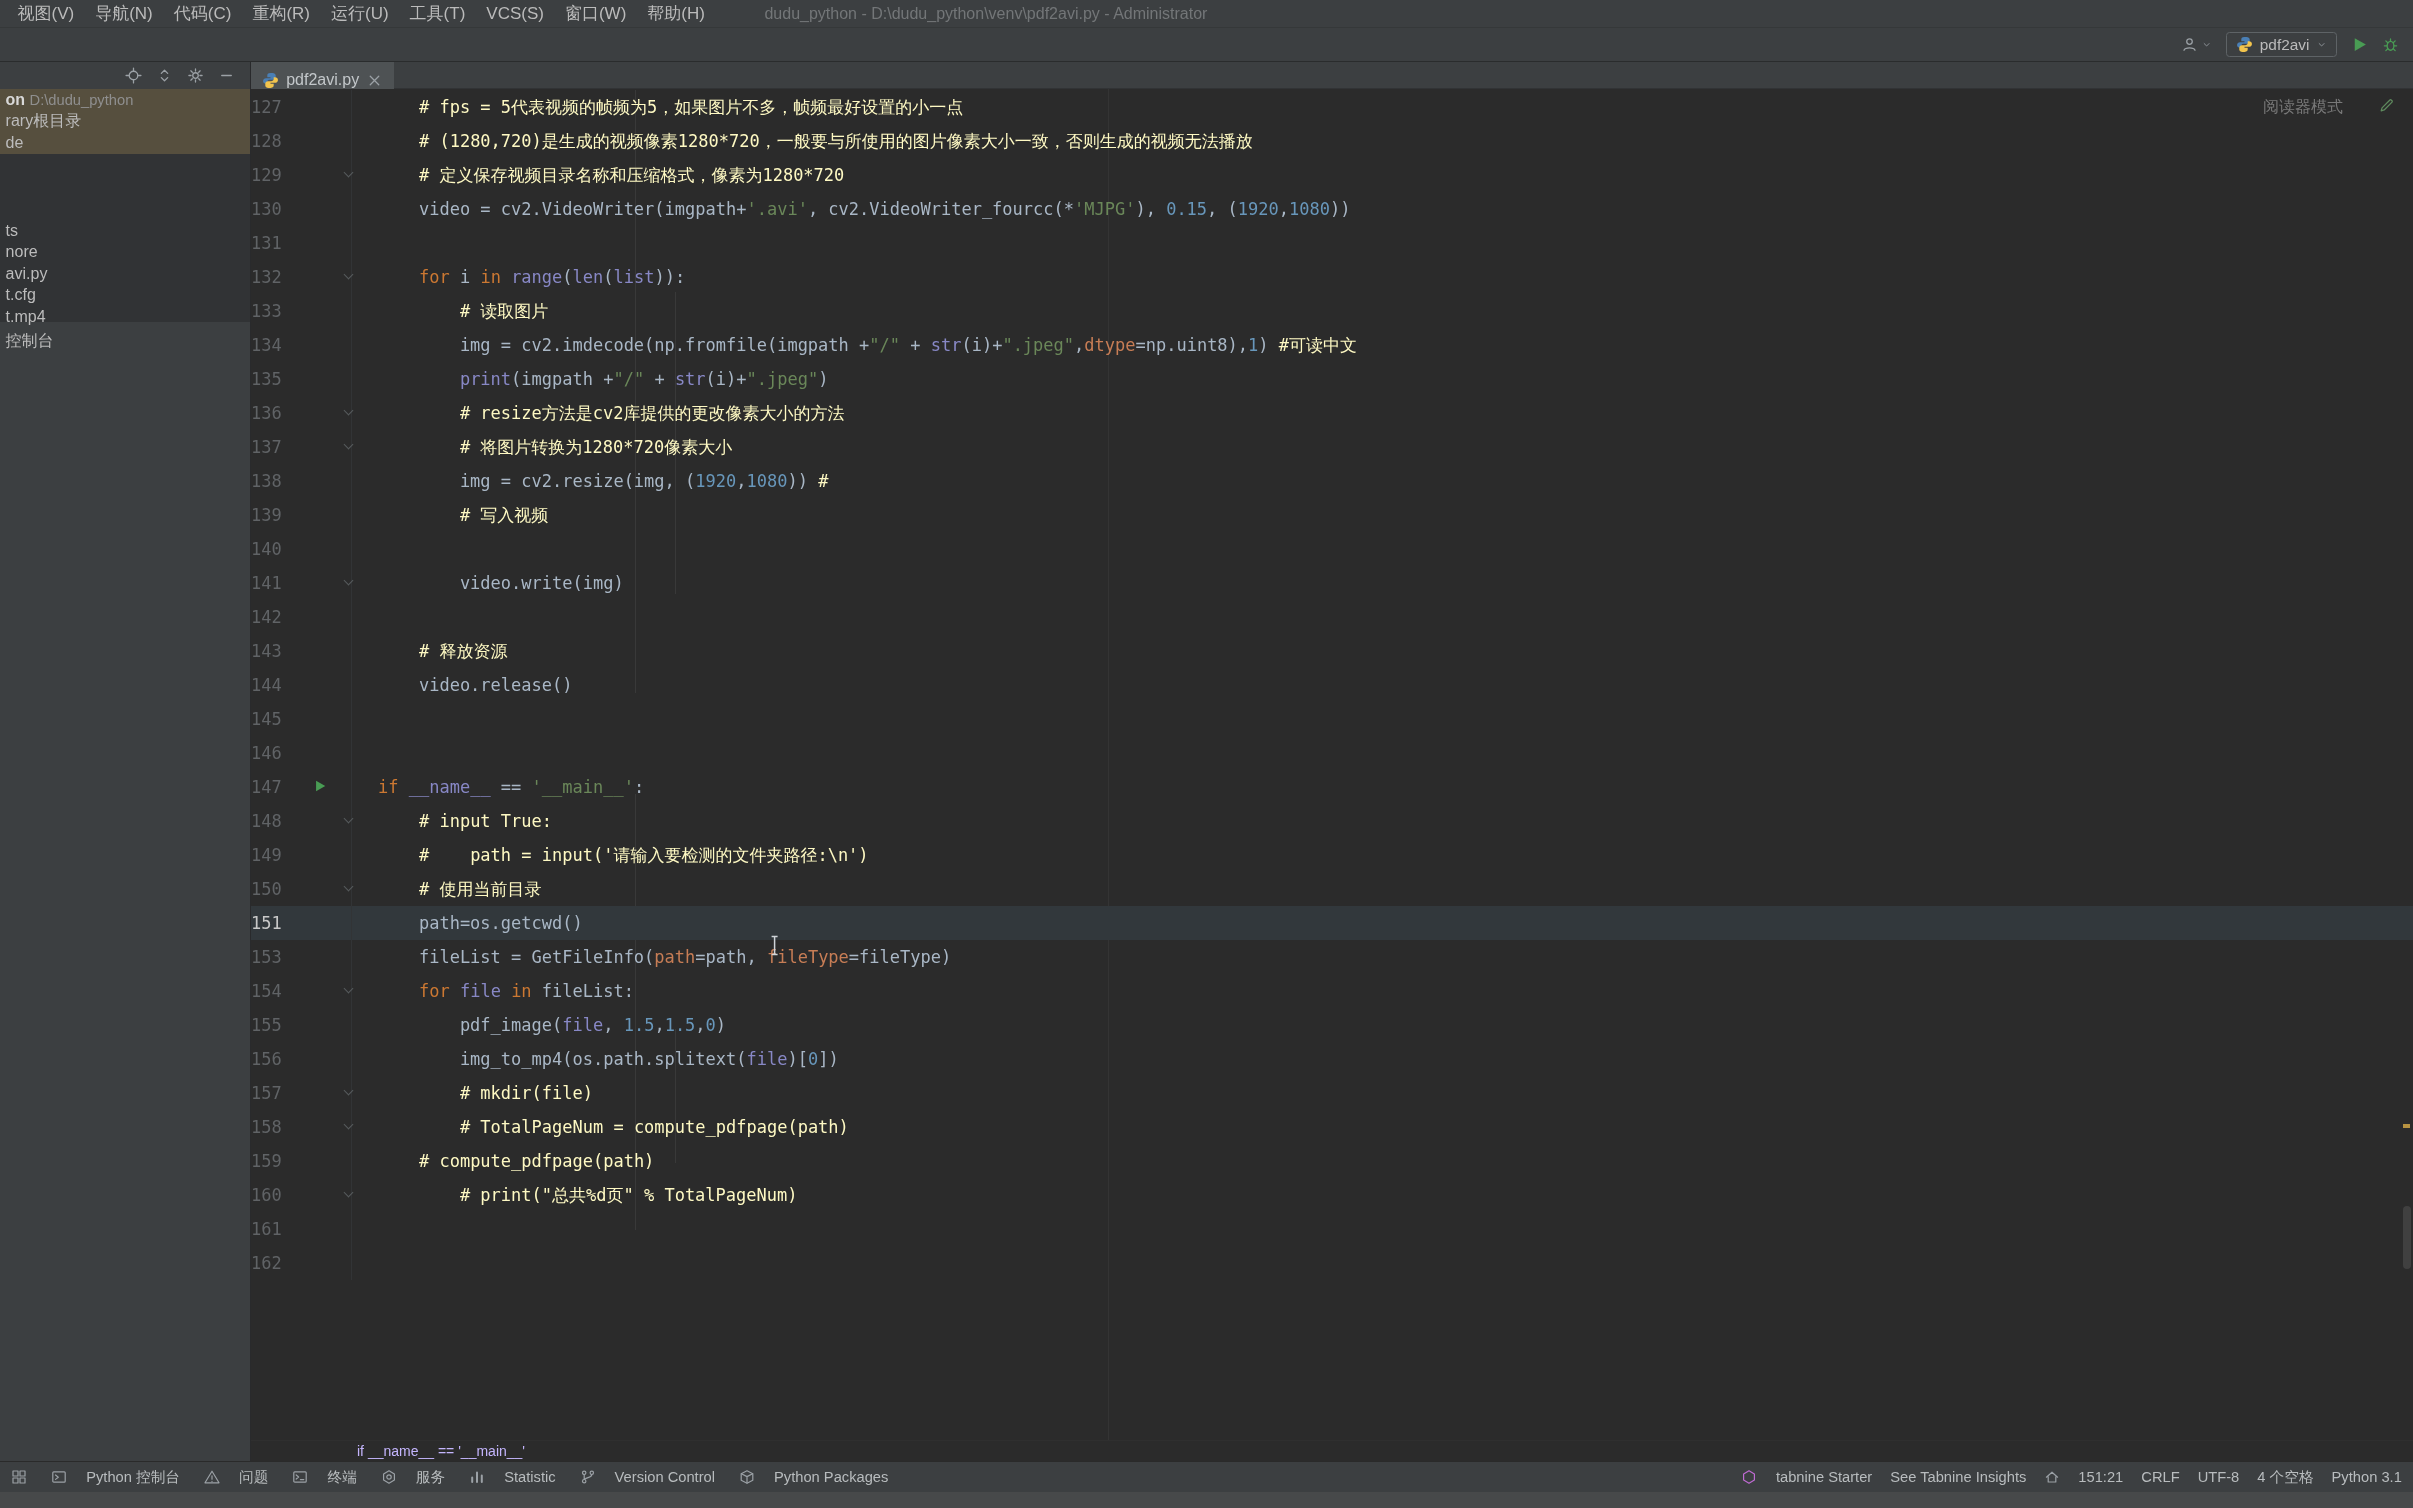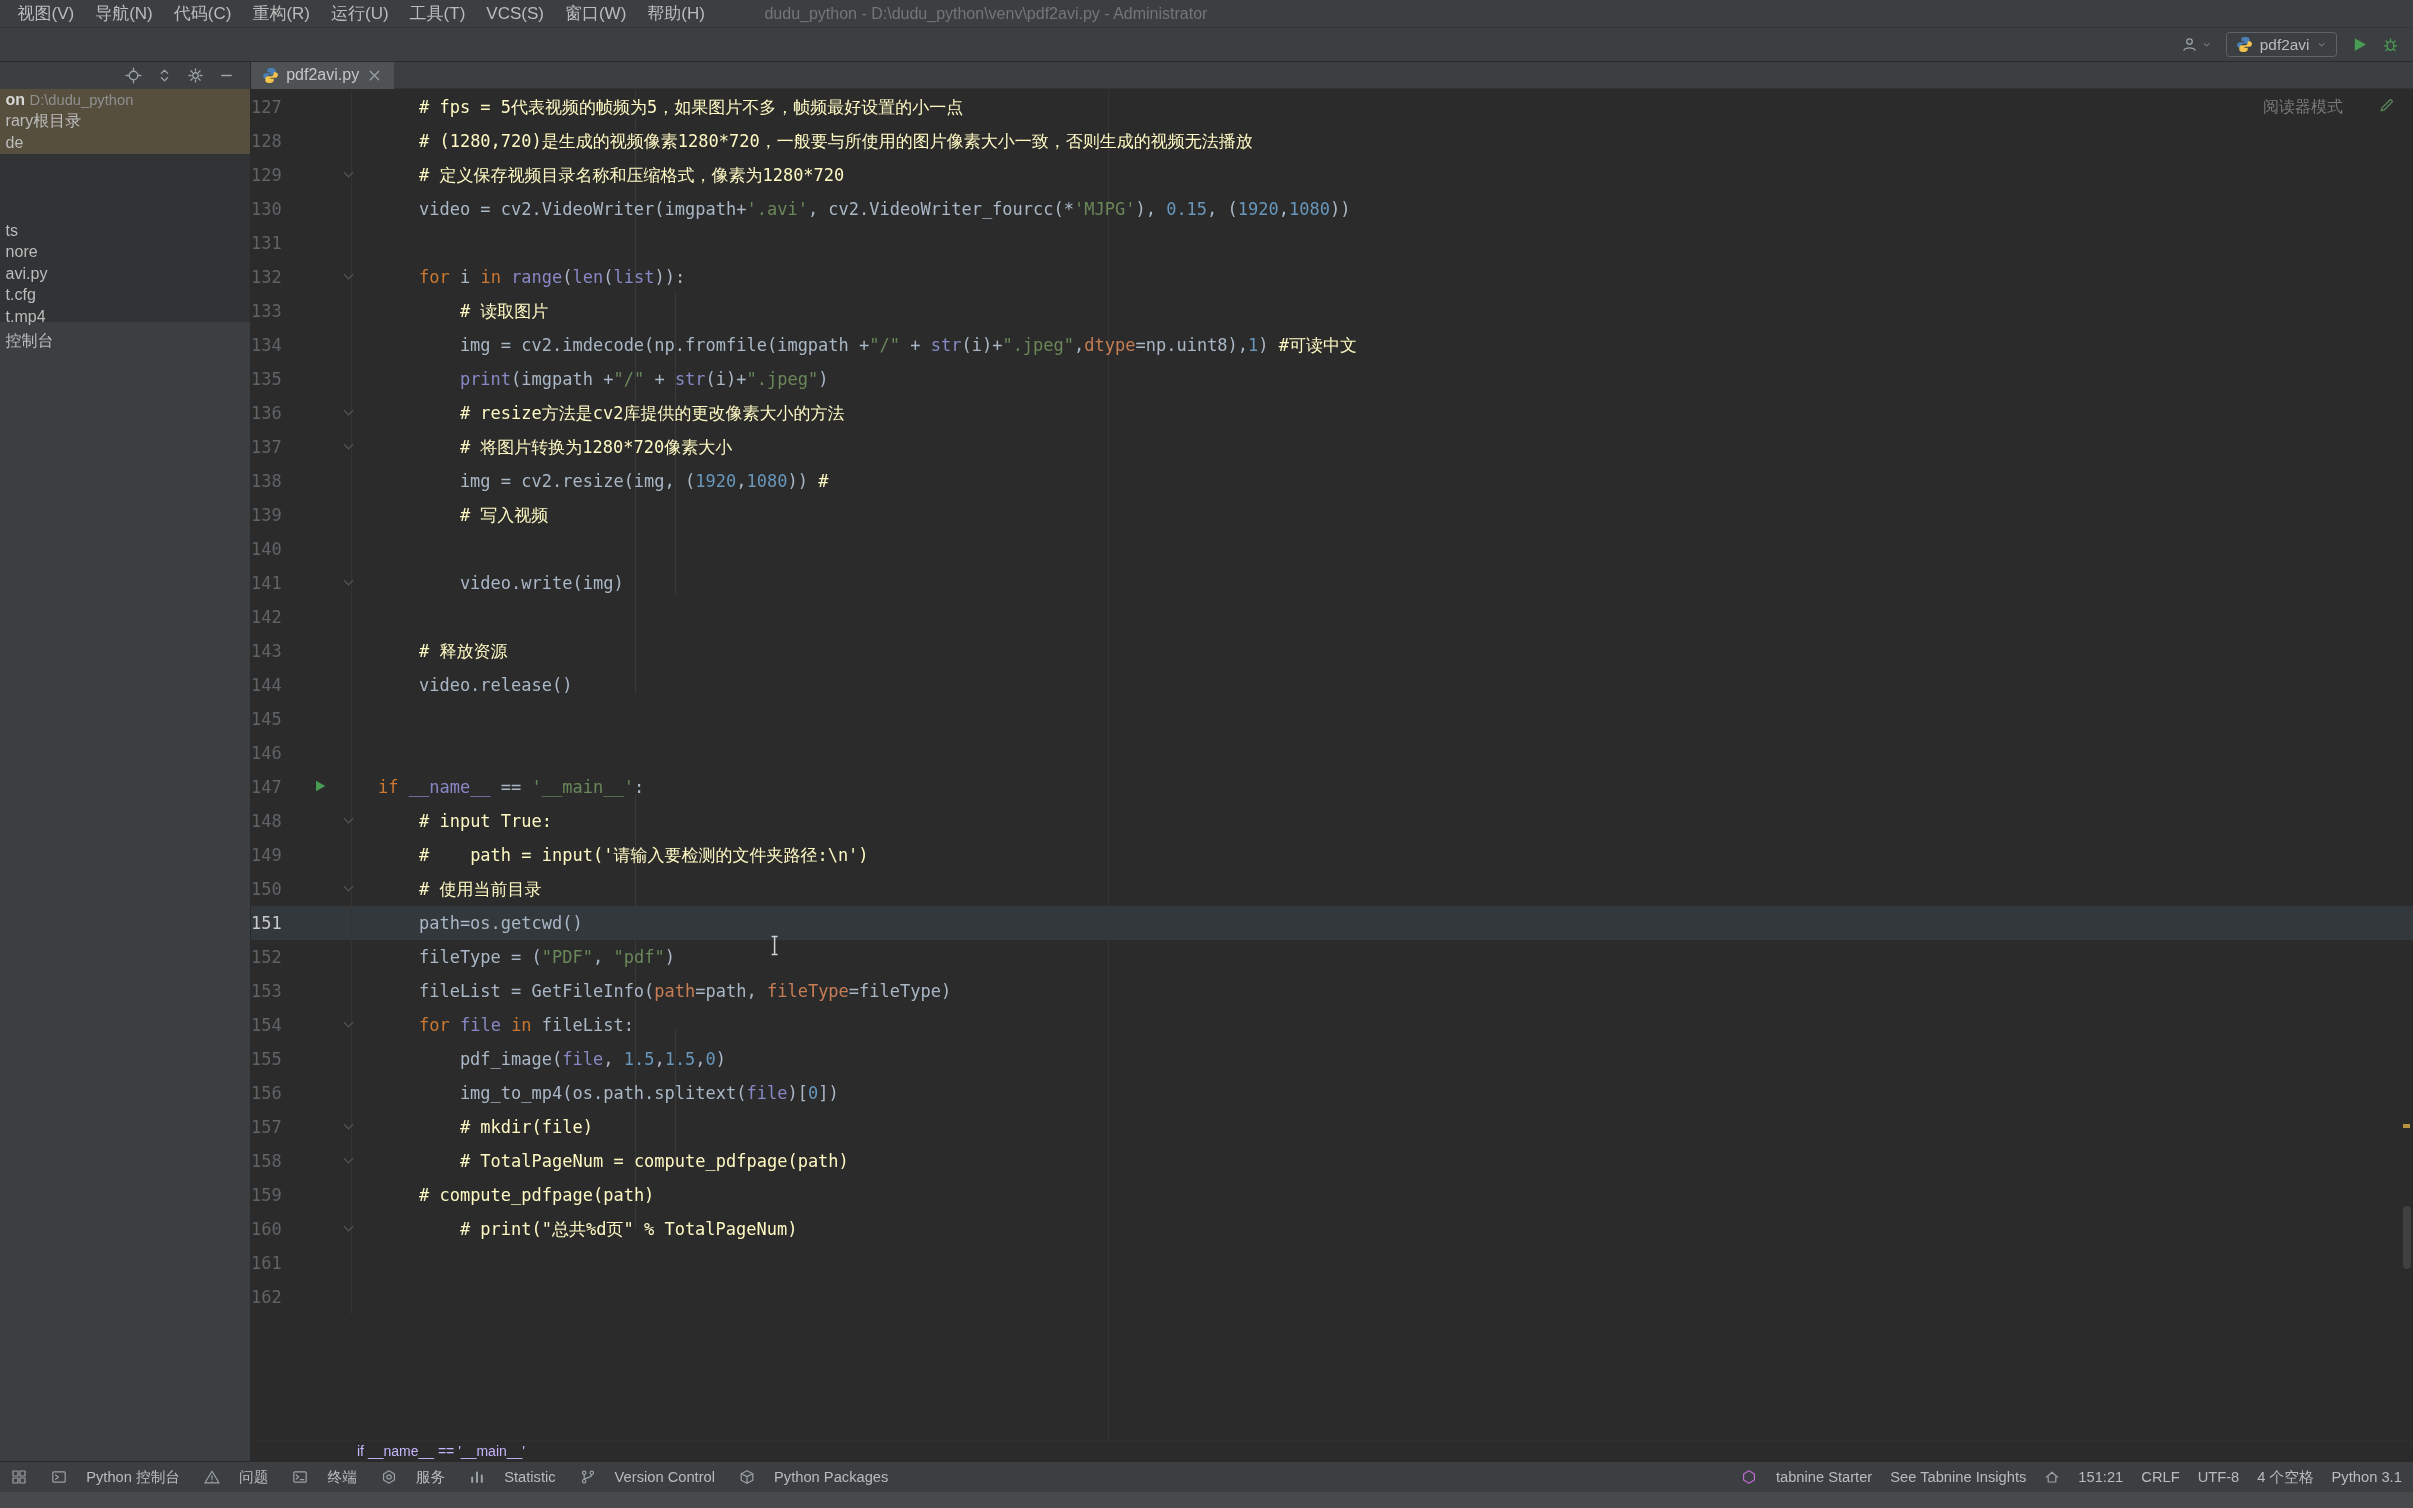--- a/index.html
+++ b/index.html
@@ -31,21 +31,21 @@
     color:#bcbcbc;white-space:nowrap;overflow:hidden}
   #tree-top{background:#564f3e;height:65px}
   .tname{color:#d8d8d8;font-weight:bold}
   .tpath{color:#8f8f8f;font-size:14.7px}
   #tree-mid{background:#313335;height:168px;padding-top:66px}
   #tree-bottom{margin-top:8.4px}
 
   
   #editor-col{flex:1;display:flex;flex-direction:column;min-width:0}
   #tabbar{height:26.5px;background:#3c3f41;display:flex;border-bottom:0.7px solid #313335}
-  .tab{display:flex;align-items:center;gap:7px;padding:0 11.2px;background:#4e5254;
+  .tab{display:flex;align-items:flex-end;gap:7px;padding:0 11.2px;background:#4e5254;
     font-size:16px;color:#c3c7ca;height:26.5px}
   .tclose svg{width:12px;height:12px;stroke:#82898e}
 
   #editor{flex:1;position:relative;background:#2b2b2b;overflow:hidden}
   .iguide{position:absolute;width:0.7px;background:#393939}
   #wrap-guide{position:absolute;left:857px;top:0;bottom:0;width:0.7px;background:#343434}
 
   #code-rows{position:absolute;top:1.4px;left:0;right:0}
   .crow{display:flex;height:34px}
   .crow.current{background:#32383c}
@@ -402,27 +402,20 @@
             </div>
             <div class="crow current">
               <div class="gut">
                 <span class="lnum">151</span>
                 <span class="gicons"></span>
               </div>
               <div class="cline"><span class="tk-d">    path=os.getcwd()</span></div>
             </div>
             <div class="crow">
               <div class="gut">
-                <span class="lnum">152</span>
-                <span class="gicons"></span>
-              </div>
-              <div class="cline"><span class="tk-d">    fileType = (</span><span class="tk-s">"PDF"</span><span class="tk-d">, </span><span class="tk-s">"pdf"</span><span class="tk-d">)</span></div>
-            </div>
-            <div class="crow">
-              <div class="gut">
                 <span class="lnum">153</span>
                 <span class="gicons"></span>
               </div>
               <div class="cline"><span class="tk-d">    fileList = GetFileInfo(</span><span class="tk-a">path</span><span class="tk-d">=path, </span><span class="tk-a">fileType</span><span class="tk-d">=fileType)</span></div>
             </div>
             <div class="crow">
               <div class="gut">
                 <span class="lnum">154</span>
                 <span class="gicons">
                   <span class="gmark"></span>

